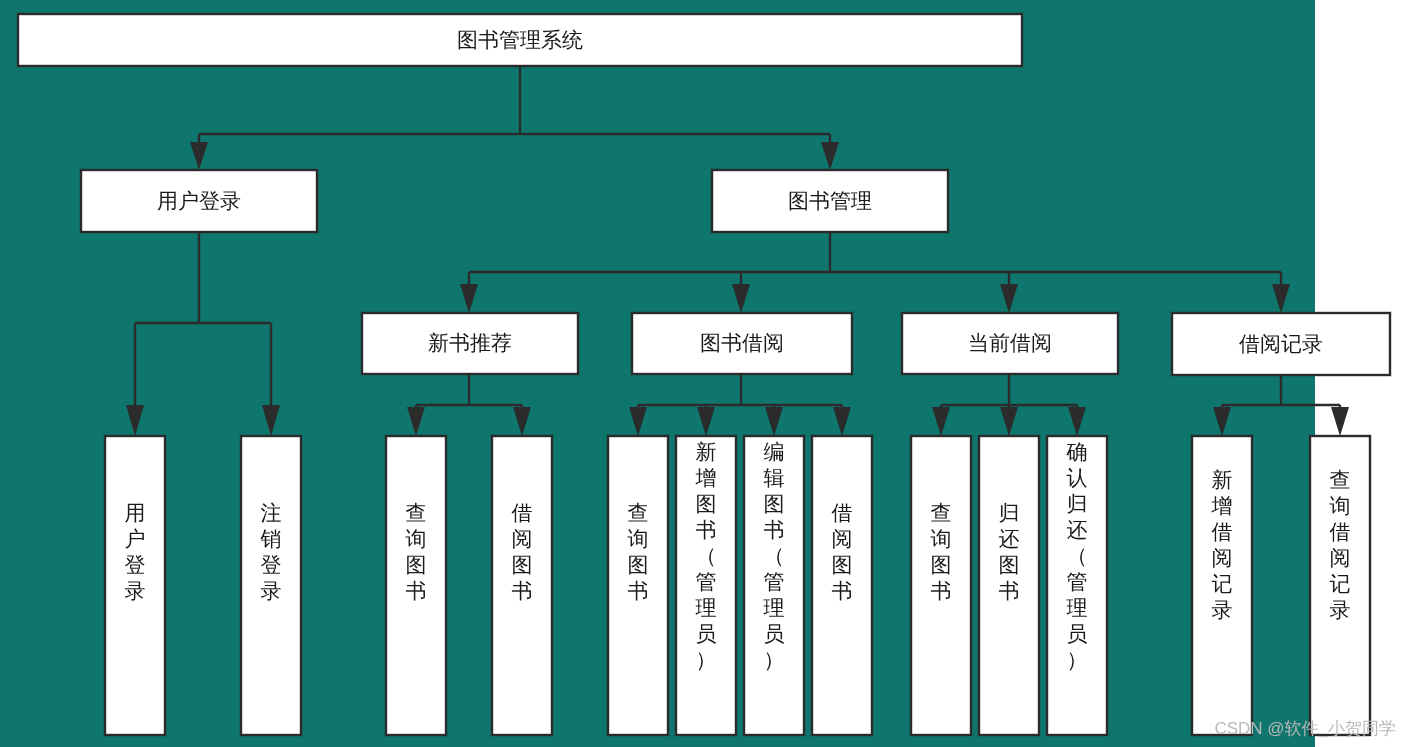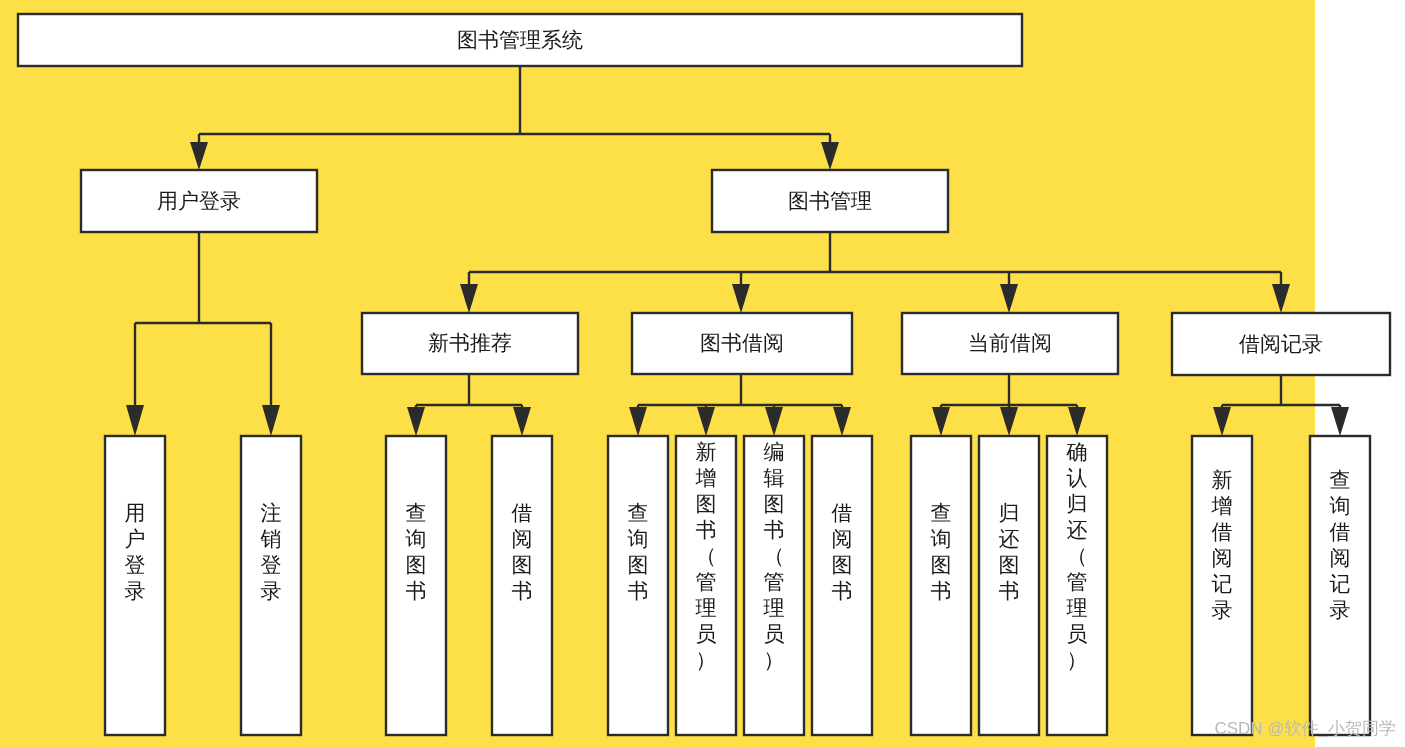--- a/index.html
+++ b/index.html
@@ -10,21 +10,21 @@
   body {
     width: 1405px;
     height: 747px;
     font-family: "Liberation Sans", "DejaVu Sans", sans-serif;
     overflow: hidden;
   }
   #diagram-root {
     position: relative;
     width: 1315px;
     height: 747px;
-    background: #fde047;
+    background: #0f766e;
     text-decoration: underline;
   }
   svg#chart-svg {
     position: absolute;
     top: 0;
     left: 0;
     width: 1405px;
     height: 747px;
     display: block;
   }

